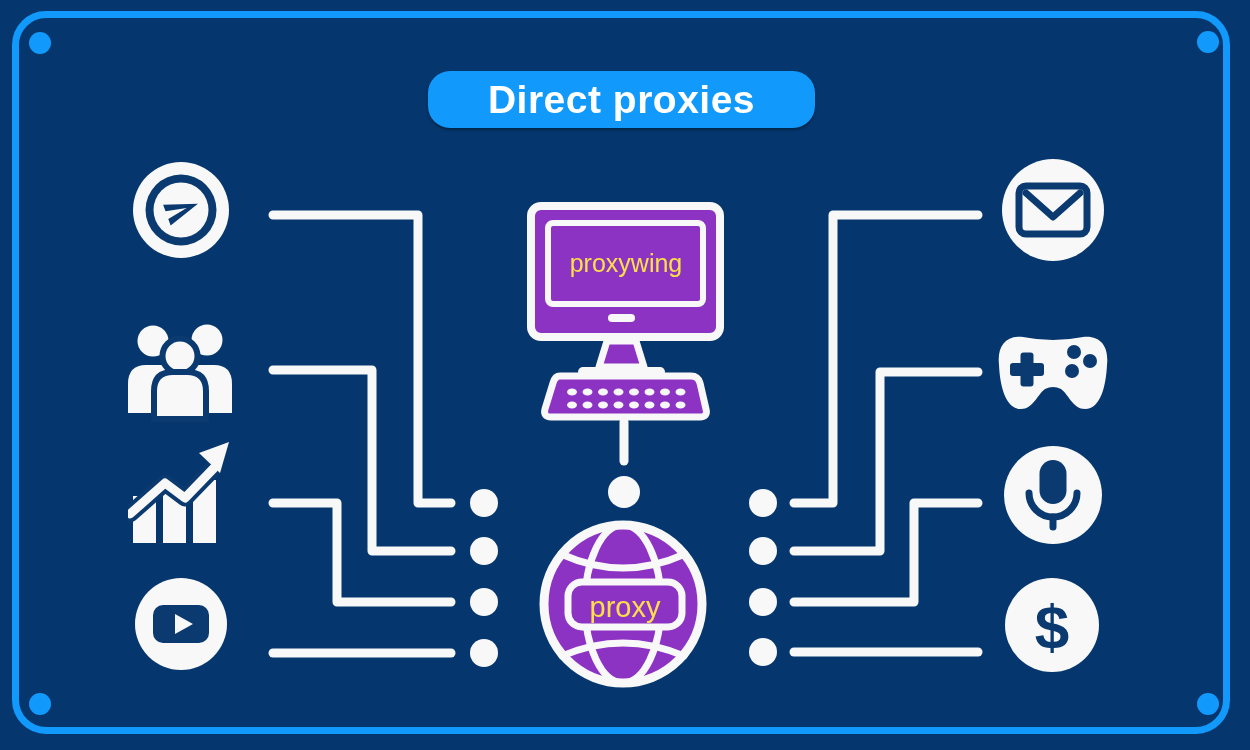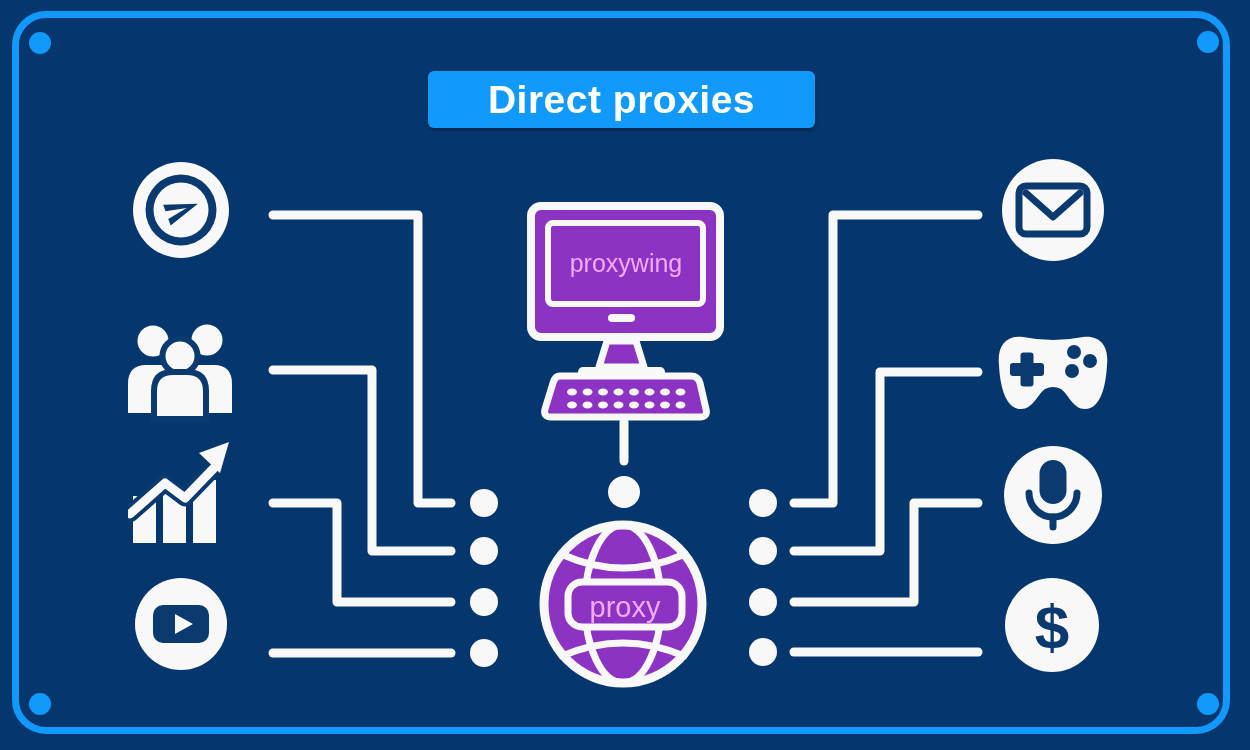--- a/index.html
+++ b/index.html
@@ -15,29 +15,29 @@
     border:7px solid var(--accent-blue,#119afc);
     border-radius:34px;box-sizing:border-box;
   }
   .corner-dot{
     width:22px;height:22px;border-radius:50%;
     background:var(--accent-blue,#119afc);
   }
   .banner{
     left:428px;top:71px;width:387px;height:57px;
     background:var(--accent-blue,#119afc);
-    border-radius:6px;
+    border-radius:22px;
     display:flex;align-items:center;justify-content:center;
     box-shadow:0 2px 3px rgba(0,0,0,.35);
   }
   .banner span{
     color:#ffffff;font-size:39px;font-weight:700;letter-spacing:.5px;
   }
   .hub-label{
-    color:#f0abfc;text-align:center;
+    color:#fde047;text-align:center;
   }
   .label-proxywing{left:550px;top:249px;width:152px;font-size:25px;}
   .label-proxy{left:568px;top:585px;width:114px;height:45px;line-height:45px;font-size:29px;}
   svg{display:block;}
   .f-white{fill:var(--line-white,#f8f8f8);}
   .f-purple{fill:var(--purple,#8d33c4);}
   .f-navy{fill:var(--icon-navy,#0a3a70);}
   .s-white{stroke:var(--line-white,#f8f8f8);}
   .s-navy{stroke:var(--icon-navy,#0a3a70);}
   .wire{

